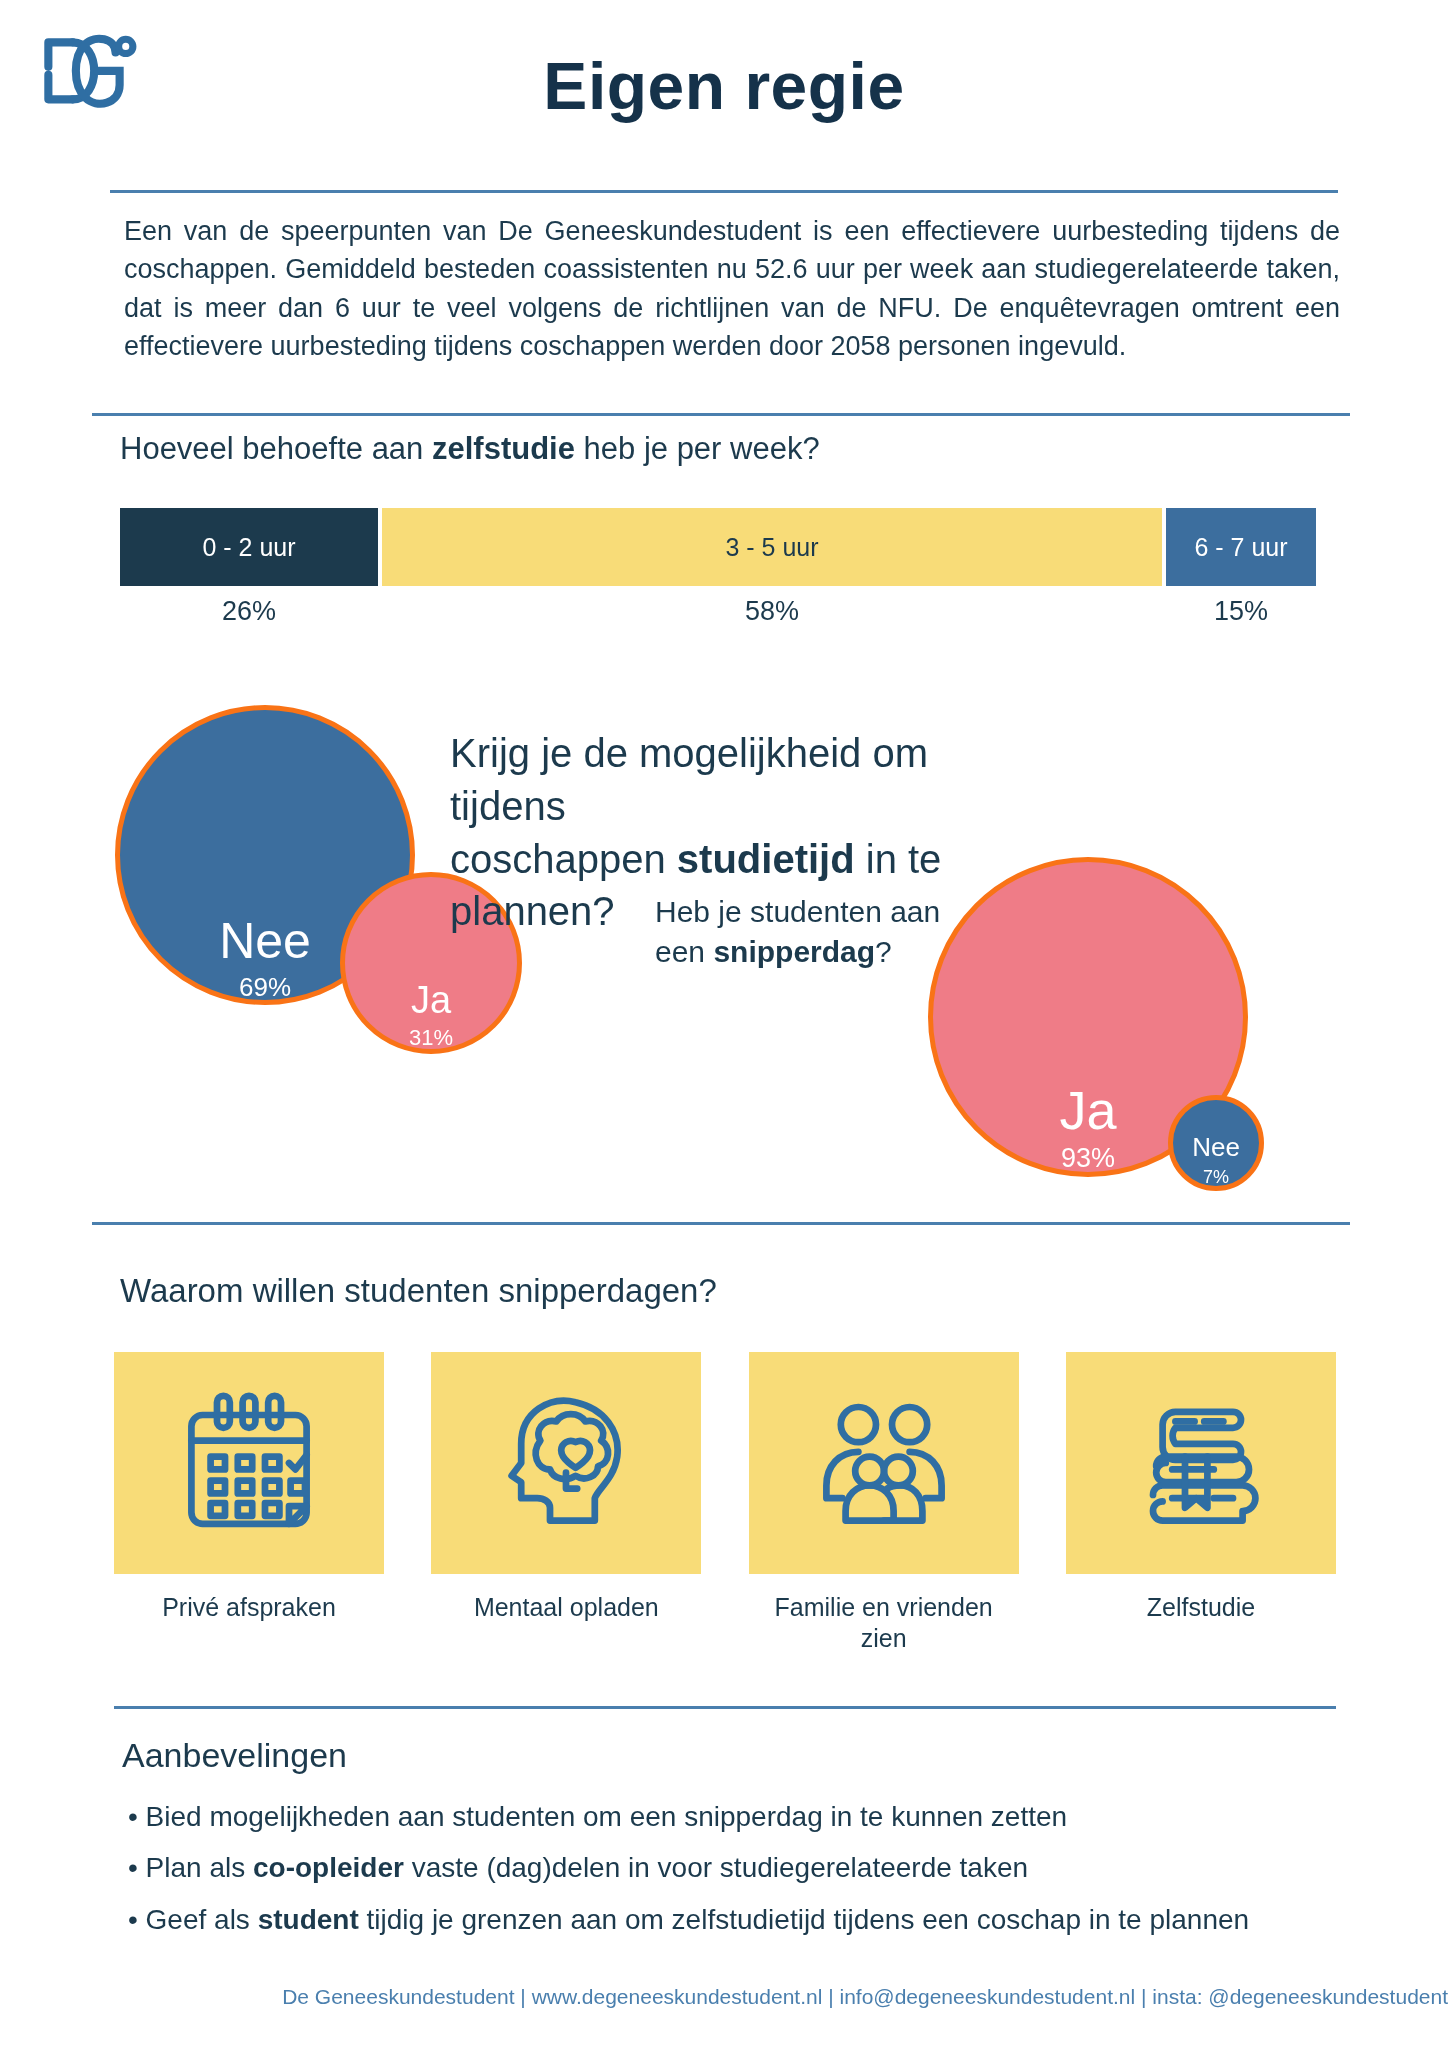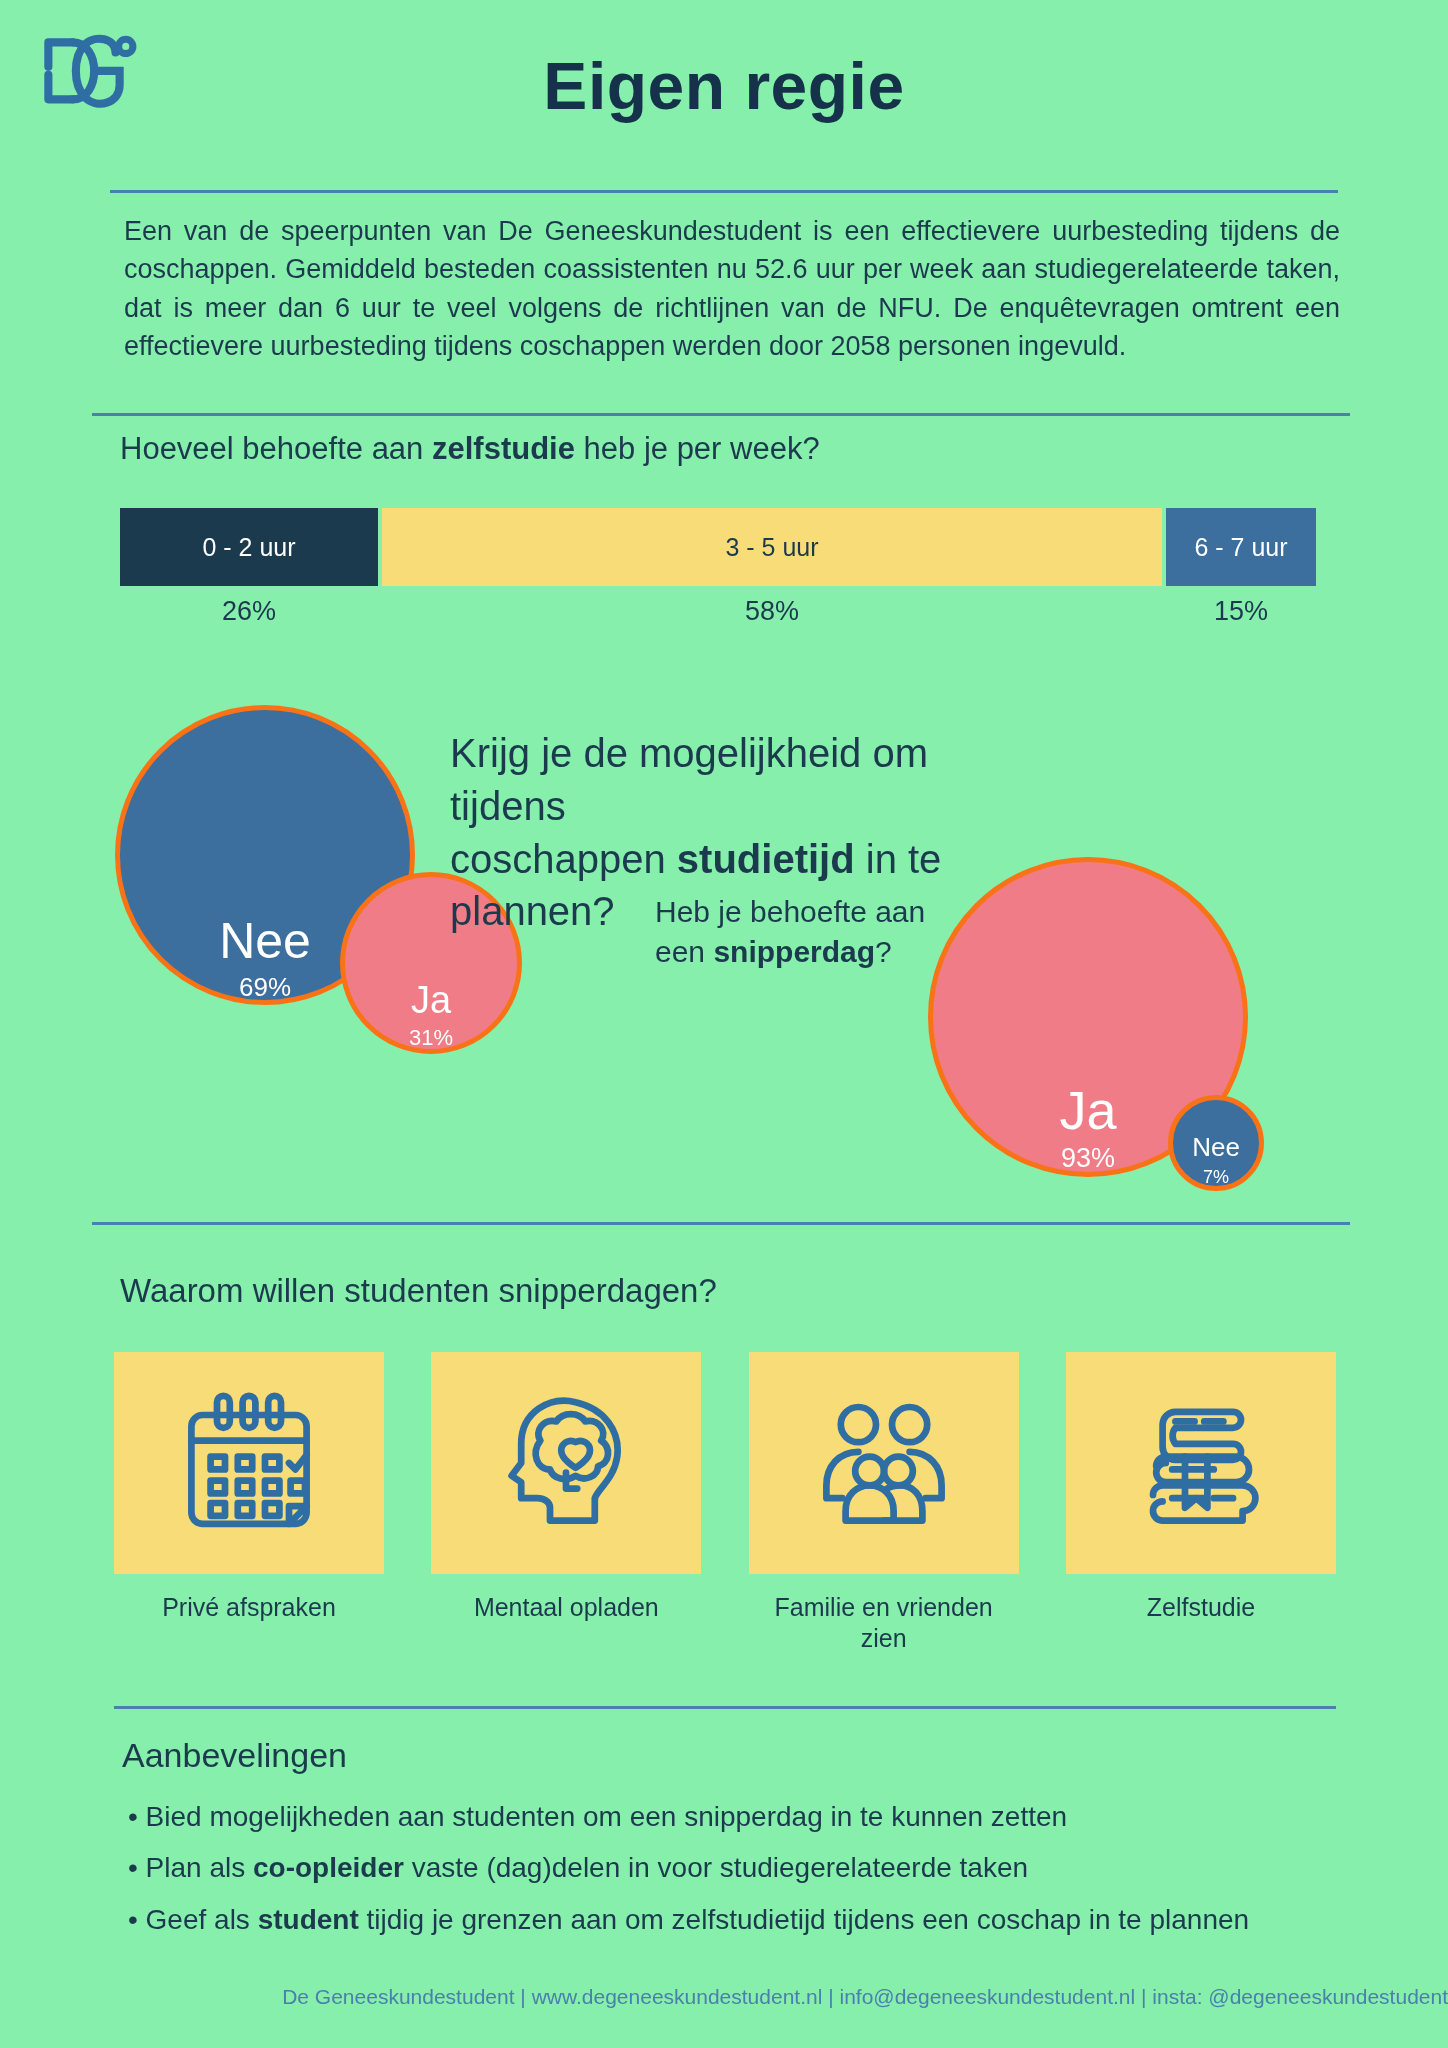--- a/index.html
+++ b/index.html
@@ -8,21 +8,21 @@
     height: 2048px;
     background: #dbeefa;
     font-family: "Liberation Sans", sans-serif;
     color: #1c3a4d;
     overflow: hidden;
   }
   .page {
     position: relative;
     width: 1448px;
     height: 2048px;
-    background: #86efac;
+    background: #ffffff;
   }
 
   
   .logo {
     position: absolute;
     left: 28px;
     top: 22px;
     width: 112px;
     height: 96px;
   }
@@ -289,21 +289,21 @@
   <div class="bubble" id="b-ja-2">
     <div class="lbl">Ja</div>
     <div class="pct">93%</div>
   </div>
   <div class="bubble" id="b-nee-2">
     <div class="lbl">Nee</div>
     <div class="pct">7%</div>
   </div>
 
   <div class="q3-text">
-    <span>Heb je behoefte aan</span><br>
+    <span>Heb je studenten aan</span><br>
     <span>een </span><b>snipperdag</b><span>?</span>
   </div>
 
   <div class="rule rule-3"></div>
 
   <div class="why-title">Waarom willen studenten snipperdagen?</div>
 
   <div class="icon-row">
 
     <div class="icon-cell">

